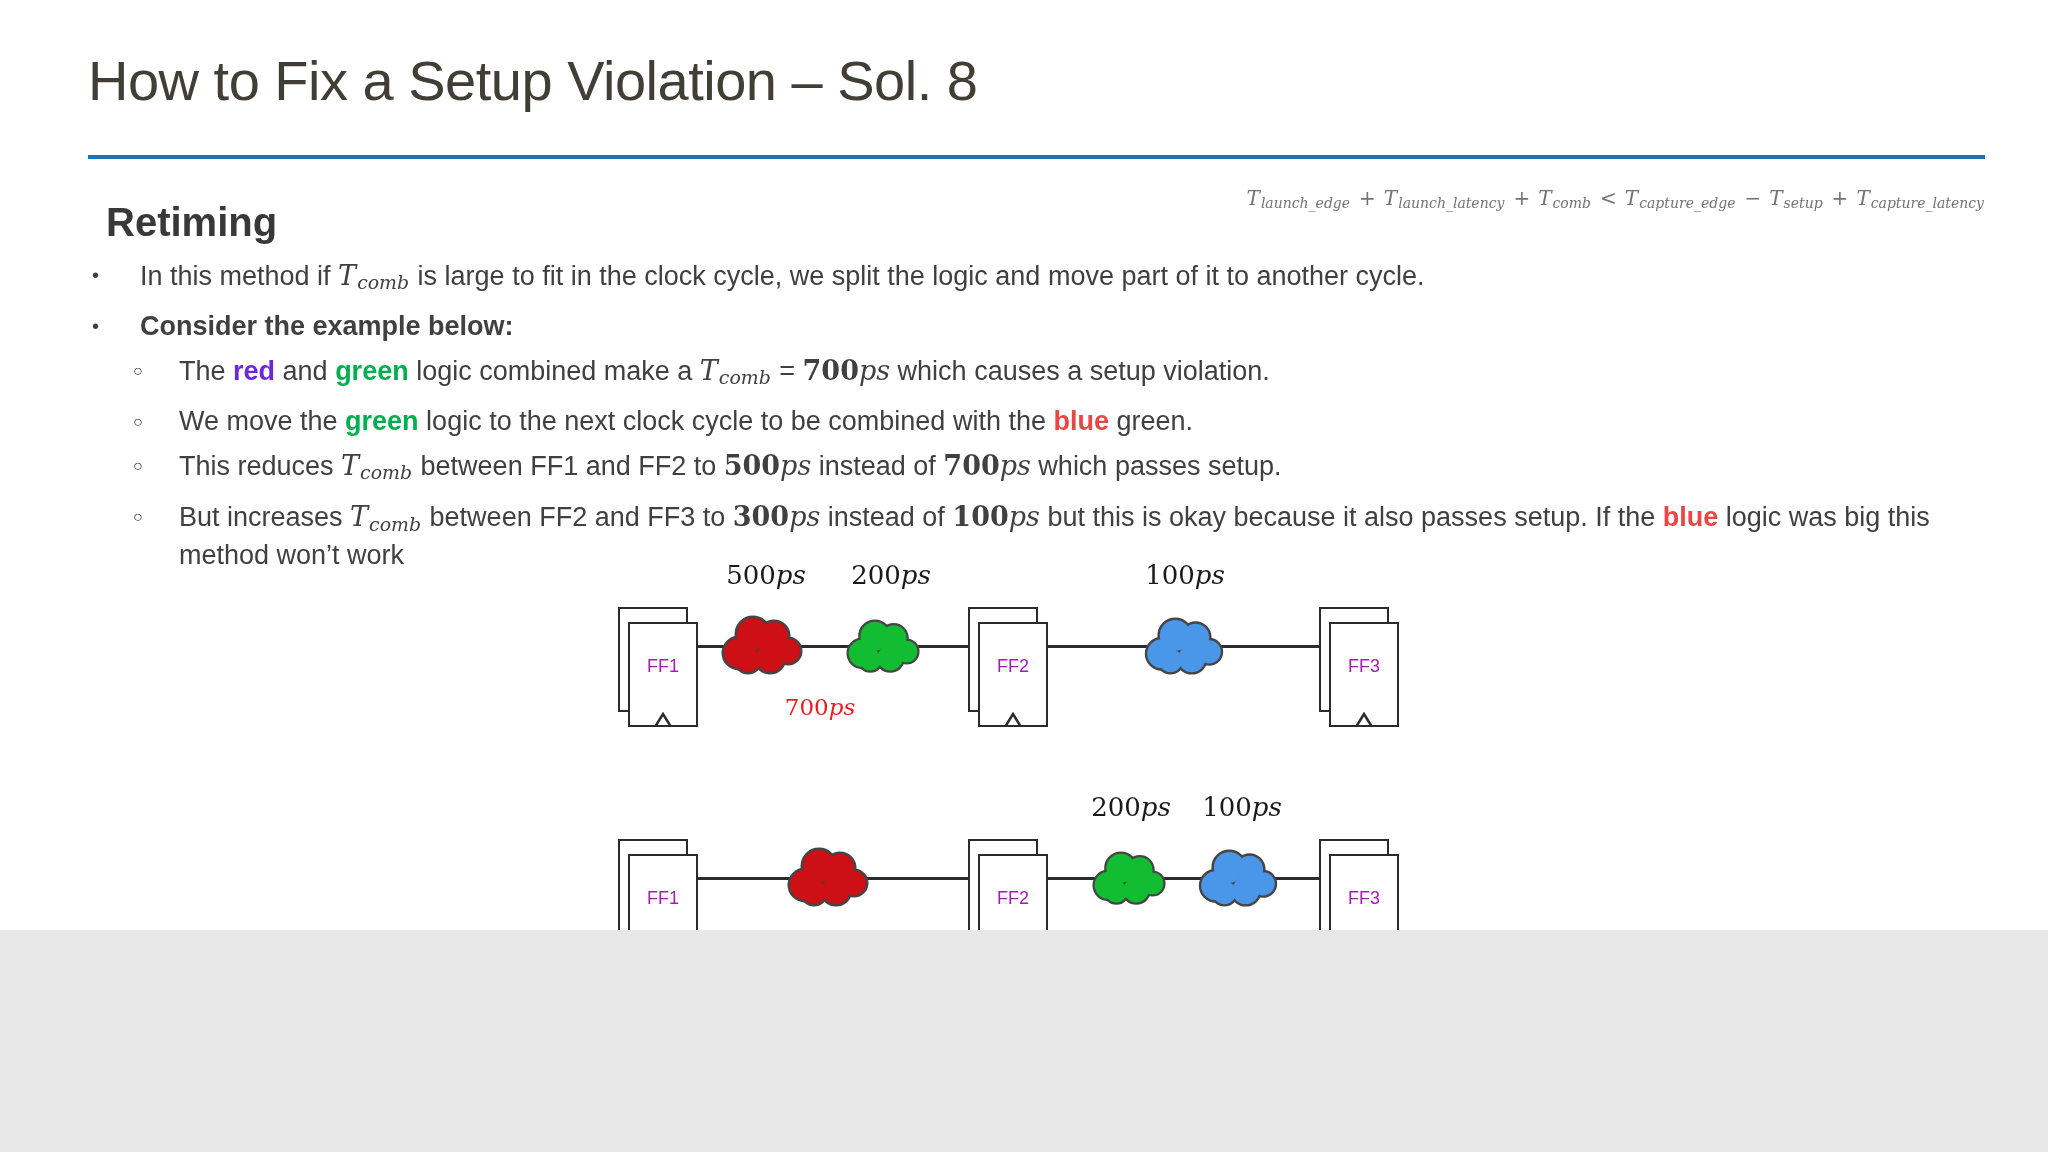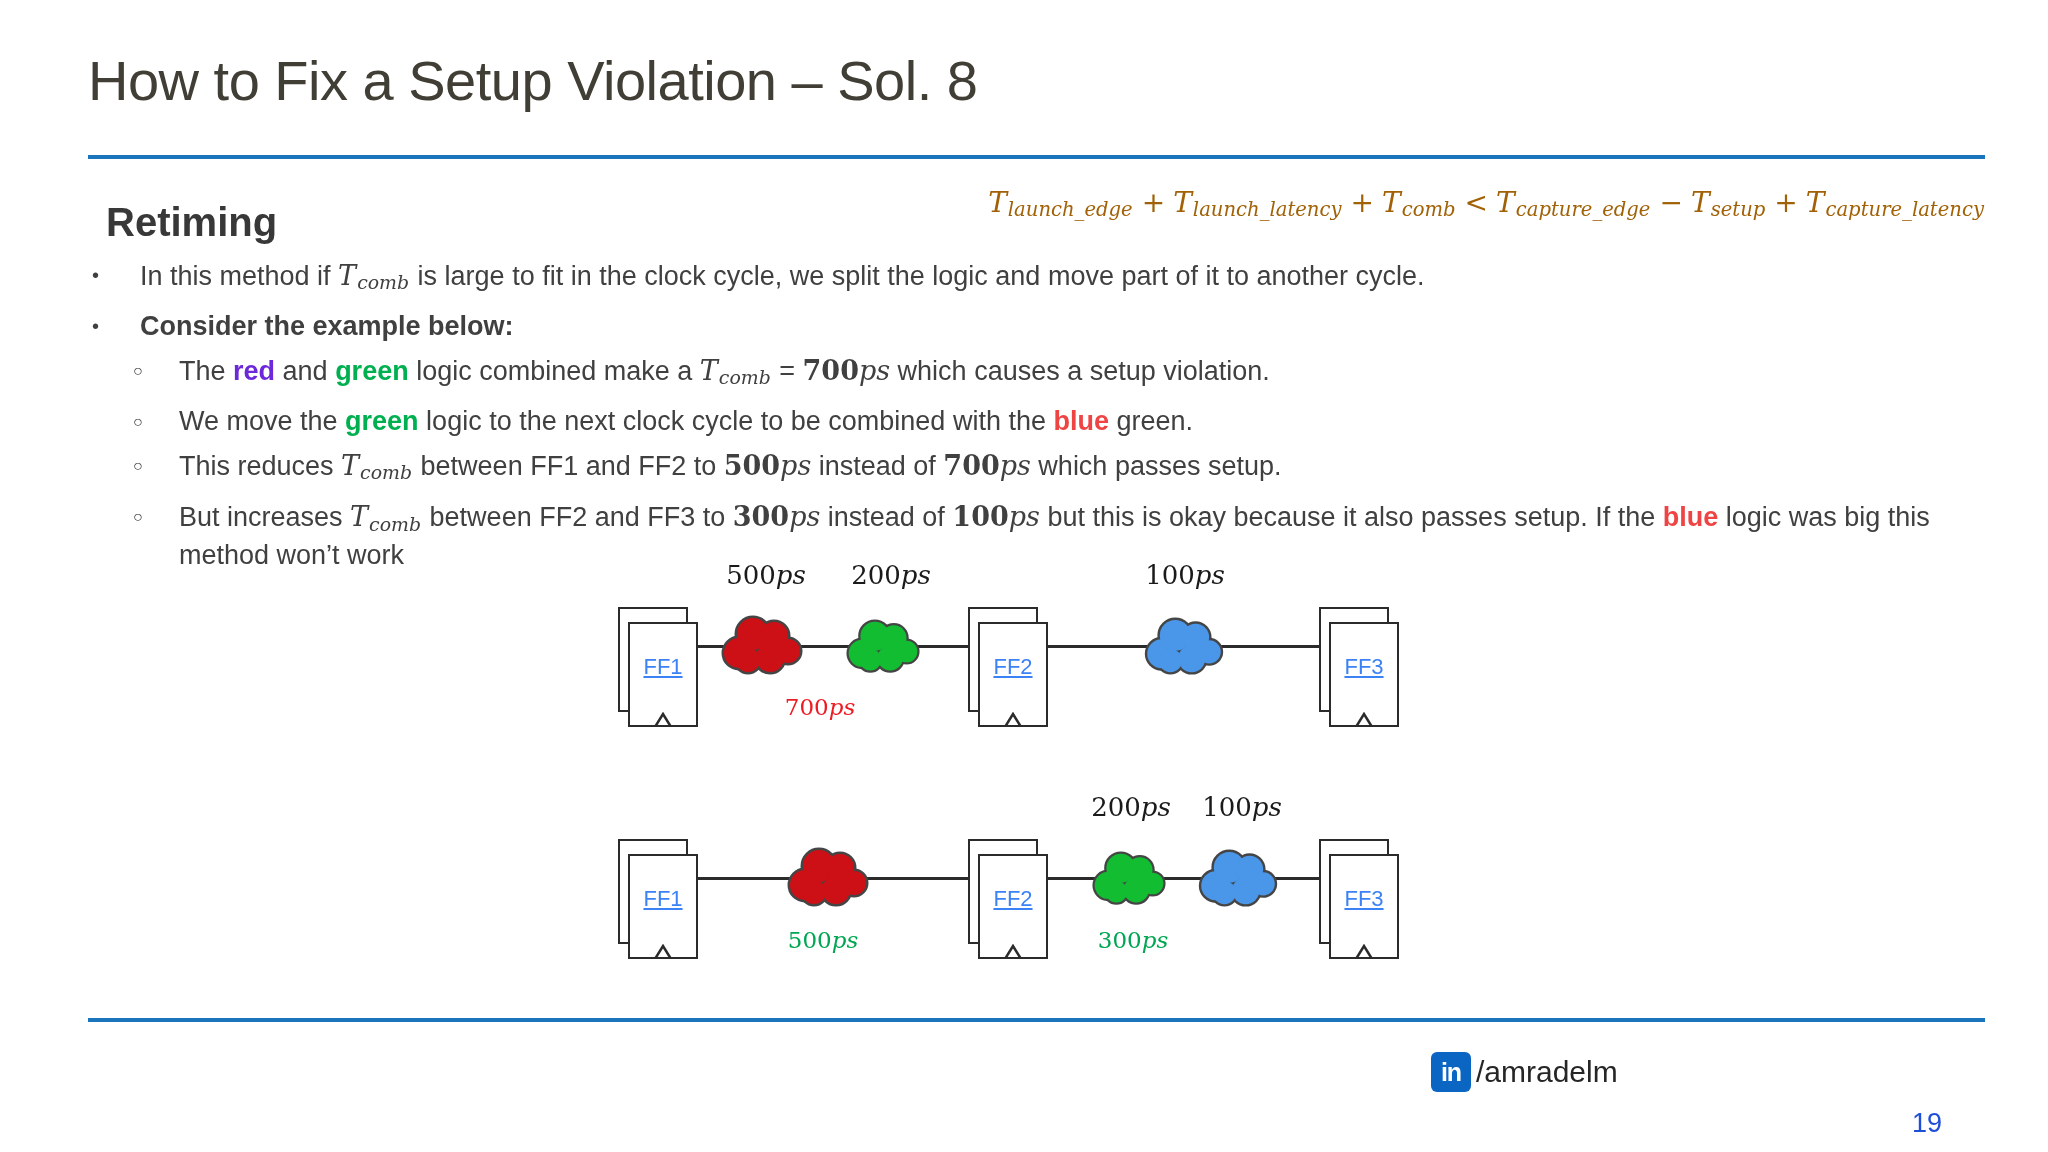--- a/index.html
+++ b/index.html
@@ -1,30 +1,30 @@
 <!DOCTYPE html>
 <html><head>
 <meta charset="utf-8">
 <style>
   html,body{margin:0;padding:0;background:#e8e8e8;}
   .slide{
-    position:relative;width:2048px;height:1152px;background:#ffffff;
+    position:relative;width:2048px;height:930px;background:#ffffff;
     font-family:"Liberation Sans",sans-serif;color:#404040;overflow:hidden;
   }
   
   .title{
     position:absolute;left:88px;top:48px;font-size:56px;font-weight:400;
     color:#403e35;letter-spacing:-0.5px;white-space:nowrap;
   }
   .rule{position:absolute;left:88px;width:1897px;height:4px;background:#1b75bc;}
   .rule-top{top:155px;}
   .rule-bottom{top:1018px;}
   
   .formula{
-    position:absolute;top:186px;right:63px;font-size:28px;color:#a16207;
+    position:absolute;top:186px;right:63px;font-size:20px;color:#737373;
     font-family:"DejaVu Serif",serif;white-space:nowrap;
   }
   .mvar{font-family:"DejaVu Serif",serif;font-style:italic;font-weight:400;}
   .msub{font-family:"DejaVu Serif",serif;font-style:italic;font-size:0.70em;vertical-align:-0.22em;margin-left:1px;margin-right:1px;}
   .mop{font-family:"DejaVu Serif",serif;padding:0 8px;}
   
   .section-heading{
     position:absolute;left:106px;top:200px;font-size:40px;font-weight:700;color:#383838;
   }
   .bullets{position:absolute;left:92px;top:260px;width:1862px;font-size:27px;line-height:31px;color:#404040;}
@@ -39,21 +39,21 @@
   .green{color:#00b050;}
   .blue{color:#ef4444;}
   .num{font-family:"DejaVu Serif",serif;font-weight:700;}
   .ps{font-family:"DejaVu Serif",serif;font-style:italic;}
   
   .wire{position:absolute;height:3px;background:#2b2b2b;}
   .ff{position:absolute;width:80px;height:120px;}
   .ff-back{position:absolute;left:0;top:0;width:70px;height:105px;background:#fff;border:2px solid #2b2b2b;box-sizing:border-box;}
   .ff-front{position:absolute;left:10px;top:15px;width:70px;height:105px;background:#fff;border:2px solid #2b2b2b;box-sizing:border-box;
     display:flex;align-items:center;justify-content:center;padding-bottom:16px;}
-  .ff-label{font-size:22px;color:#3b82f6;text-decoration:underline;}
+  .ff-label{font-size:18px;color:#a21caf;}
   .clk{position:absolute;bottom:-2px;left:50%;transform:translateX(-50%);}
   .cloud{position:absolute;overflow:visible;}
   .cloud-label{
     position:absolute;transform:translateX(-50%);font-family:"DejaVu Serif",serif;
     font-size:26px;color:#1a1a1a;white-space:nowrap;
   }
   .cloud-label .dps{font-style:italic;}
   .delay-label{
     position:absolute;transform:translateX(-50%);font-family:"DejaVu Serif",serif;
     font-weight:400;font-size:23px;white-space:nowrap;

